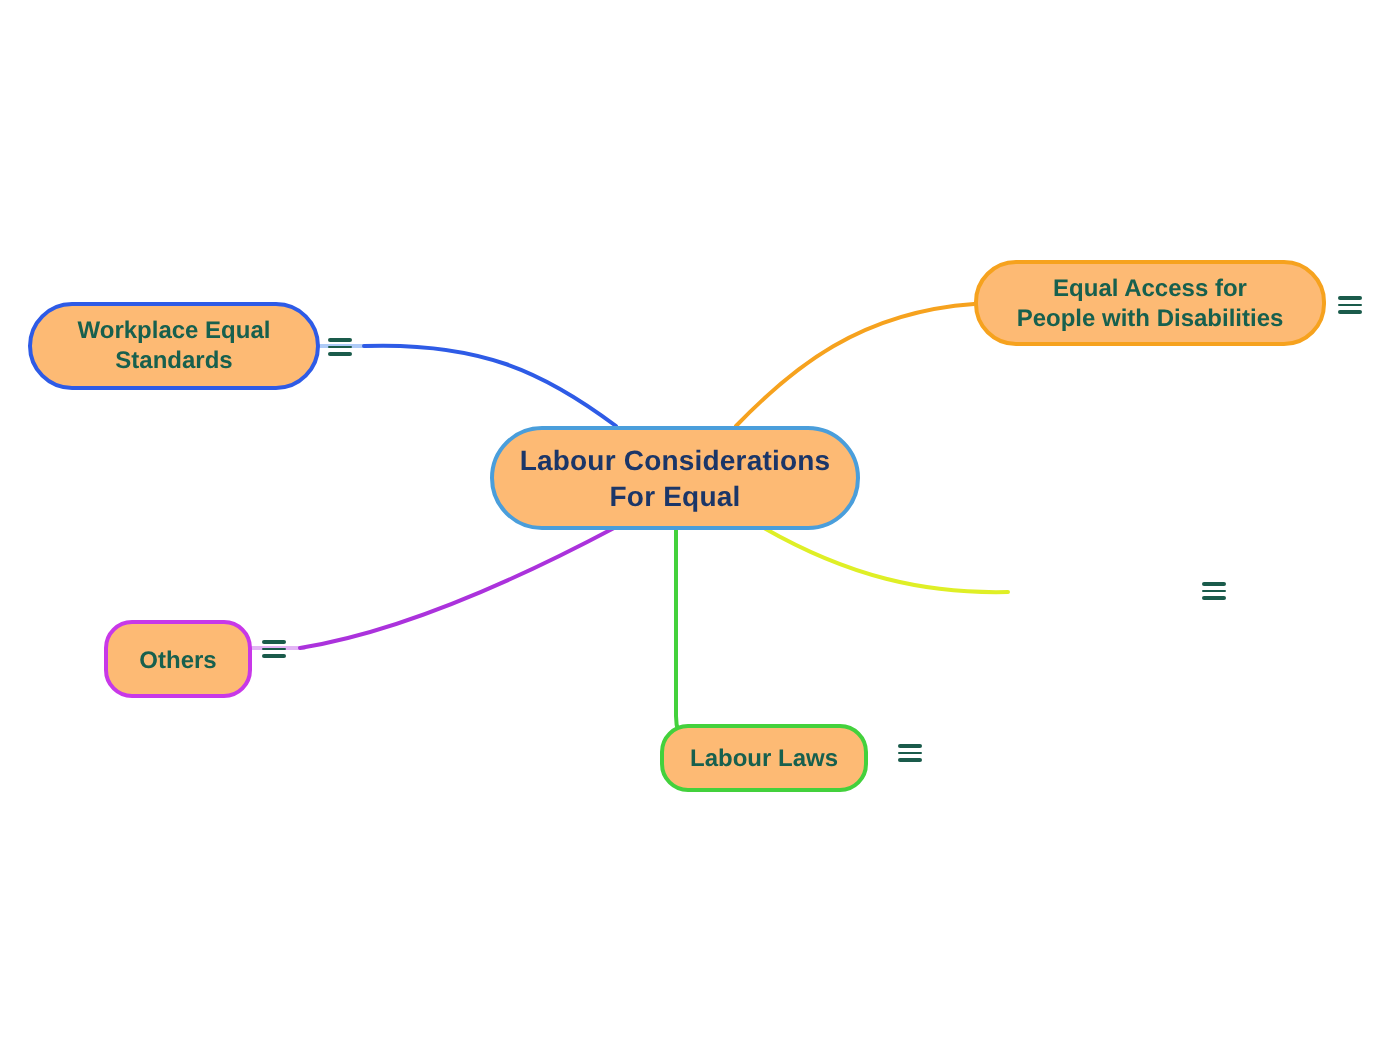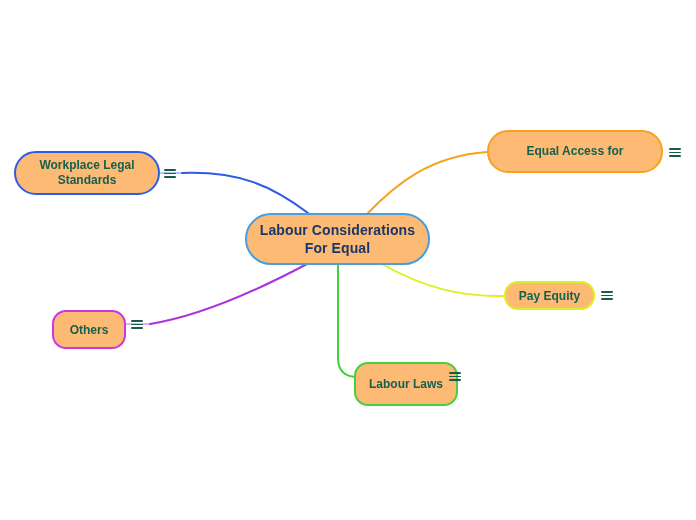--- a/index.html
+++ b/index.html
@@ -12,21 +12,21 @@
   .node{
     position:absolute;background:#fdba74;border:2px solid #999;
     display:flex;flex-direction:column;align-items:center;justify-content:center;
     font-weight:bold;text-align:center;box-sizing:border-box;cursor:pointer;
   }
   .node .line{display:block;white-space:nowrap;}
   #root-node{left:245px;top:213px;width:185px;height:52px;border-radius:26px;font-size:14px;line-height:18px;letter-spacing:.1px;}
   #node-workplace-safety{left:14px;top:151px;width:146px;height:44px;border-radius:22px;font-size:12px;line-height:15px;}
   #node-equal-access{left:487px;top:130px;width:176px;height:43px;border-radius:21px;font-size:12px;line-height:15px;}
   #node-pay-equity{left:504px;top:281px;width:91px;height:29px;border-radius:14px;font-size:12px;line-height:14px;}
-  #node-labour-laws{left:354px;top:362px;width:104px;height:44px;border-radius:14px;font-size:12px;line-height:14px;}
+  #node-labour-laws{left:330px;top:362px;width:104px;height:34px;border-radius:14px;font-size:12px;line-height:14px;}
   #node-others{left:52px;top:310px;width:74px;height:39px;border-radius:14px;font-size:12px;line-height:14px;}
   .menu-icon{
     position:absolute;width:12px;height:9px;display:flex;flex-direction:column;
     justify-content:space-between;cursor:pointer;
   }
   .menu-icon i{display:block;height:1.7px;background:currentColor;border-radius:1px;}
   #menu-workplace-safety{left:164px;top:169px;}
   #menu-equal-access{left:669px;top:148px;}
   #menu-pay-equity{left:601px;top:291px;}
   #menu-labour-laws{left:449px;top:372px;}
@@ -46,31 +46,29 @@
     <path d="M 338 262 C 338 300 338 348 338 358 C 338 372 346 377 358 377" style="stroke: rgb(67, 209, 60);"></path>
     <path d="M 150 324 C 200 316 258 290 307 264" style="stroke: rgb(171, 50, 220);"></path>
   </svg>
 
   <div class="node" id="root-node" style="border-color: rgb(74, 158, 219); color: rgb(27, 54, 104);">
     <span class="line">Labour Considerations</span>
     <span class="line">For Equal</span>
   </div>
 
   <div class="node" id="node-workplace-safety" style="border-color: rgb(46, 91, 230); color: rgb(23, 96, 78);">
-    <span class="line">Workplace Legal</span>
+    <span class="line">Workplace Equal</span>
     <span class="line">Standards</span>
   </div>
 
   <div class="node" id="node-equal-access" style="border-color: rgb(246, 162, 30); color: rgb(23, 96, 78);">
     <span class="line">Equal Access for</span>
+    <span class="line">People with Disabilities</span>
   </div>
 
-  <div class="node" id="node-pay-equity" style="border-color: rgb(223, 239, 38); color: rgb(23, 96, 78);">
-    <span class="line">Pay Equity</span>
-  </div>
 
   <div class="node" id="node-labour-laws" style="border-color: rgb(67, 209, 60); color: rgb(23, 96, 78);">
     <span class="line">Labour Laws</span>
   </div>
 
   <div class="node" id="node-others" style="border-color: rgb(200, 56, 232); color: rgb(23, 96, 78);">
     <span class="line">Others</span>
   </div>
 
   <span class="menu-icon" id="menu-workplace-safety" style="color: rgb(26, 91, 75);">

